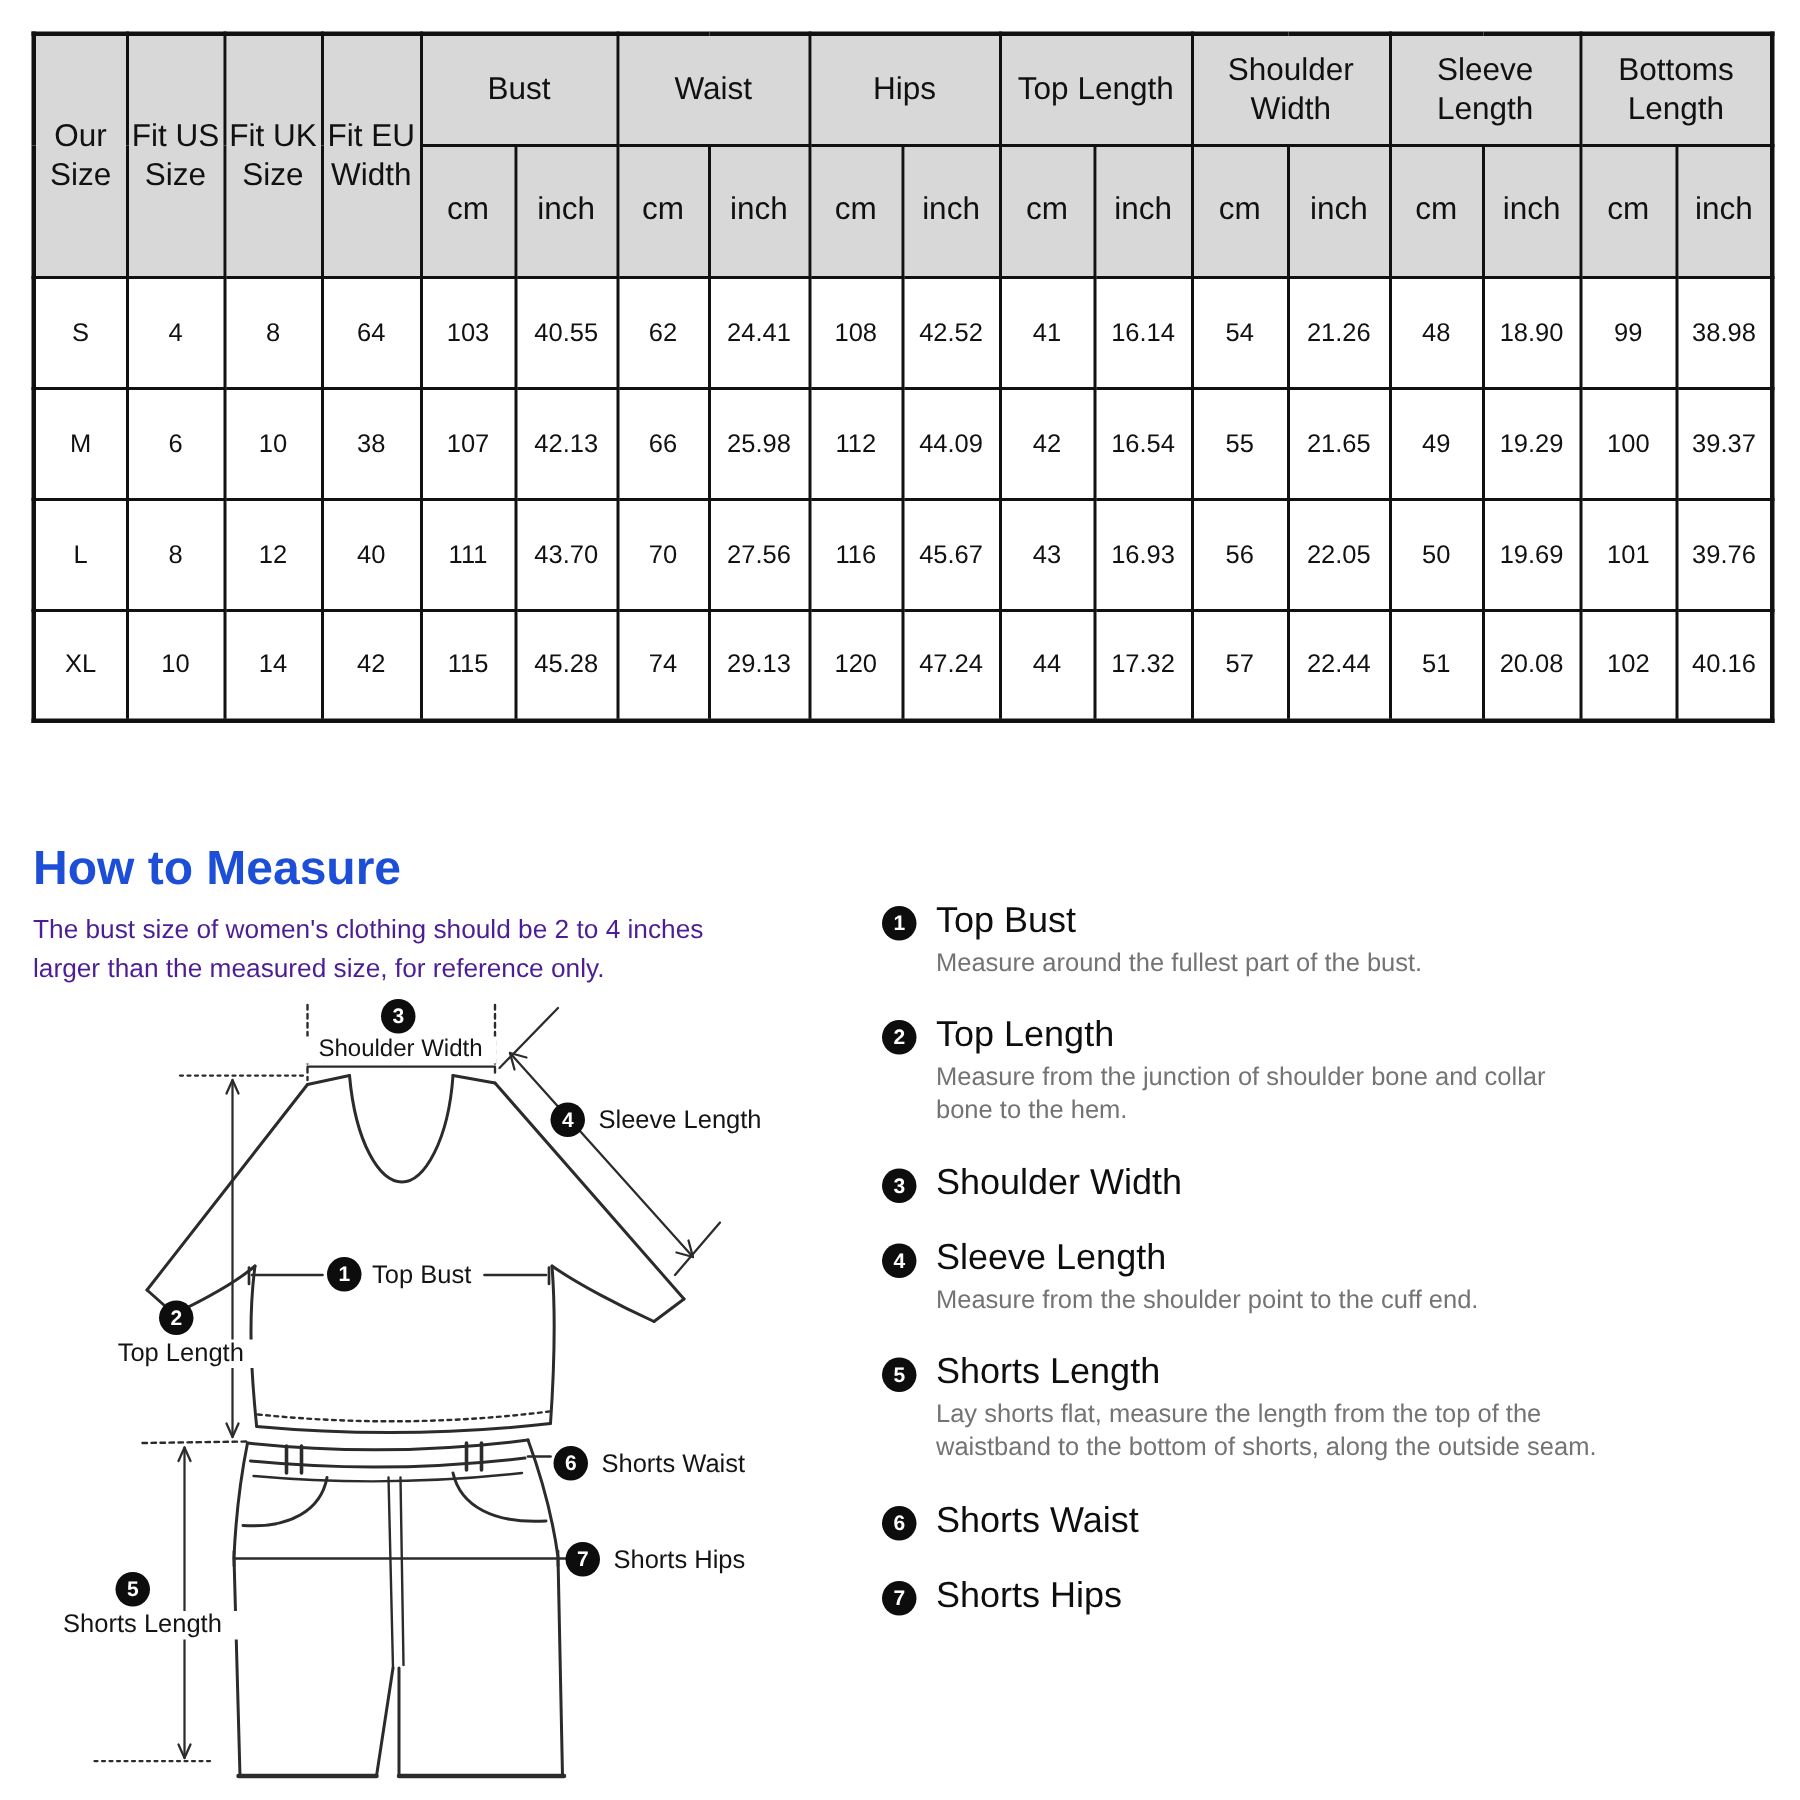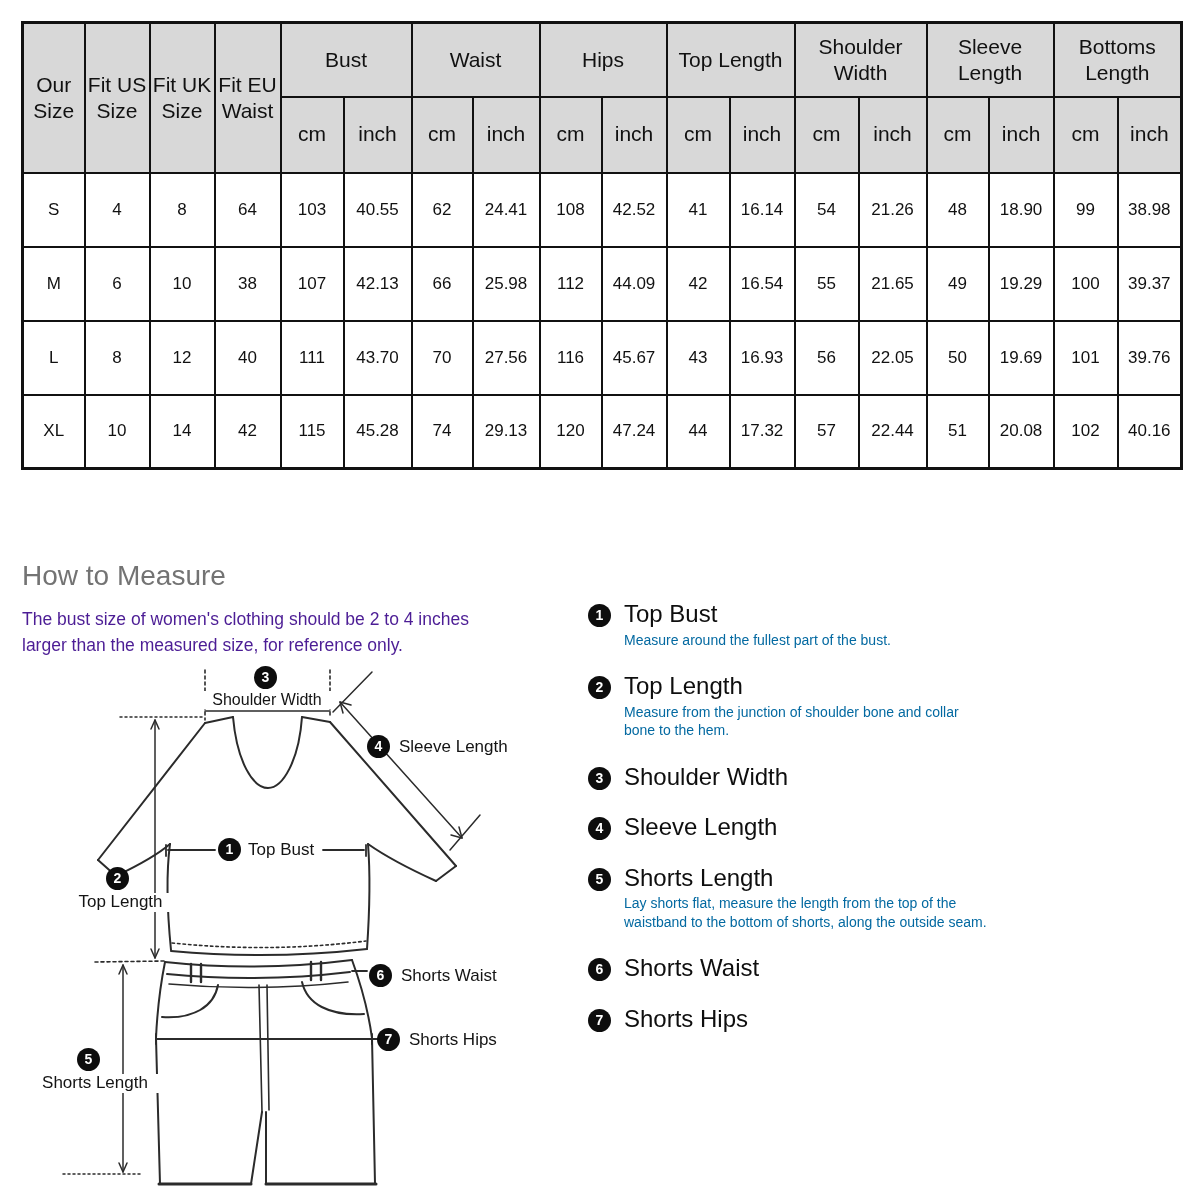--- a/index.html
+++ b/index.html
@@ -8,42 +8,42 @@
   .page { position:relative; width:1200px; height:1200px; overflow:hidden; background:#fff; }
 
   
   .size-table { position:absolute; left:21px; top:21px; border-collapse:collapse;
     table-layout:fixed; width:1160px; border:3px solid #111; }
   .size-table th, .size-table td { border:2px solid #111; text-align:center; vertical-align:middle;
     font-weight:normal; padding:0 2px; overflow:hidden; }
   .size-table thead th { background:#d8d8d8; font-size:21px; line-height:1.25; }
   .size-table td { background:#fff; font-size:17px; height:74px; }
   .hrow1 th { height:74px; }
-  .hrow2 th { height:76px; }
+  .hrow2 th { height:88px; }
   th.mergedv { height:150px; }
 
   
   .note { position:absolute; left:22px; top:484px; width:915px; font-size:19px; line-height:1.45; color:#161616; }
   .note .star { font-size:13px; vertical-align:5px; margin-right:6px; }
   .note .bold { font-weight:bold; }
   .note .rest { white-space:pre-line; }
 
   
-  .htm-heading { position:absolute; left:22px; top:560px; font-size:28px; font-weight:normal; color:#737373; }
+  .htm-heading { position:absolute; left:22px; top:560px; font-size:32px; font-weight:bold; color:#1d4ed8; }
   .htm-intro { position:absolute; left:22px; top:606px; width:540px; font-size:17.5px;
     line-height:1.5; color:#4c1d95; white-space:pre-line; }
 
   
   .measure-list { position:absolute; left:588px; top:600px; width:606px; }
   .m-item { margin-bottom:23px; display:flex; }
   .m-badge { flex:0 0 23px; width:23px; height:23px; border-radius:50%; background:#0d0d0d; color:#fff;
     font-size:14px; font-weight:bold; text-align:center; line-height:23px; margin-top:4px; }
   .m-body { margin-left:13px; }
   .m-title { font-size:24px; color:#0e0e0e; line-height:1.15; }
-  .m-desc { font-size:14px; color:#0369a1; line-height:1.32; margin-top:3px; white-space:pre-line; max-width:565px; }
+  .m-desc { font-size:17px; color:#737373; line-height:1.32; margin-top:3px; white-space:pre-line; max-width:565px; }
 
   
   .diagram { position:absolute; left:15px; top:660px; width:545px; height:540px; }
   .diagram svg { position:absolute; left:0; top:0; }
   .d-badge { position:absolute; width:23px; height:23px; border-radius:50%; background:#0d0d0d; color:#fff;
     font-size:14px; font-weight:bold; text-align:center; line-height:23px; z-index:3; }
   .d-label { position:absolute; font-size:17px; color:#141414; z-index:2; background:#fff; line-height:1.1;
     white-space:nowrap; }
   .d-label.centered { text-align:center; white-space:nowrap; }
 </style>
@@ -71,21 +71,21 @@
         <col style="width:62px">
         <col style="width:65px">
       <col style="width:64px">
         <col style="width:64px">
     </colgroup>
     <thead>
       <tr class="hrow1">
         <th rowspan="2" class="mergedv">Our Size</th>
         <th rowspan="2" class="mergedv">Fit US Size</th>
         <th rowspan="2" class="mergedv">Fit UK Size</th>
-        <th rowspan="2" class="mergedv">Fit EU Waist</th>
+        <th rowspan="2" class="mergedv">Fit EU Width</th>
         <th colspan="2">Bust</th>
         <th colspan="2">Waist</th>
         <th colspan="2">Hips</th>
         <th colspan="2">Top Length</th>
         <th colspan="2">Shoulder Width</th>
         <th colspan="2">Sleeve Length</th>
         <th colspan="2">Bottoms Length</th>
       </tr>
       <tr class="hrow2">
         <th>cm</th>
@@ -206,21 +206,21 @@
 bone to the hem.</div></span>
     </div>
     <div class="m-item">
       <span class="m-badge">3</span>
       <span class="m-body"><span class="m-title">Shoulder Width</span>
         </span>
     </div>
     <div class="m-item">
       <span class="m-badge">4</span>
       <span class="m-body"><span class="m-title">Sleeve Length</span>
-        </span>
+        <div class="m-desc">Measure from the shoulder point to the cuff end.</div></span>
     </div>
     <div class="m-item">
       <span class="m-badge">5</span>
       <span class="m-body"><span class="m-title">Shorts Length</span>
         <div class="m-desc">Lay shorts flat, measure the length from the top of the
 waistband to the bottom of shorts, along the outside seam.</div></span>
     </div>
     <div class="m-item">
       <span class="m-badge">6</span>
       <span class="m-body"><span class="m-title">Shorts Waist</span>

